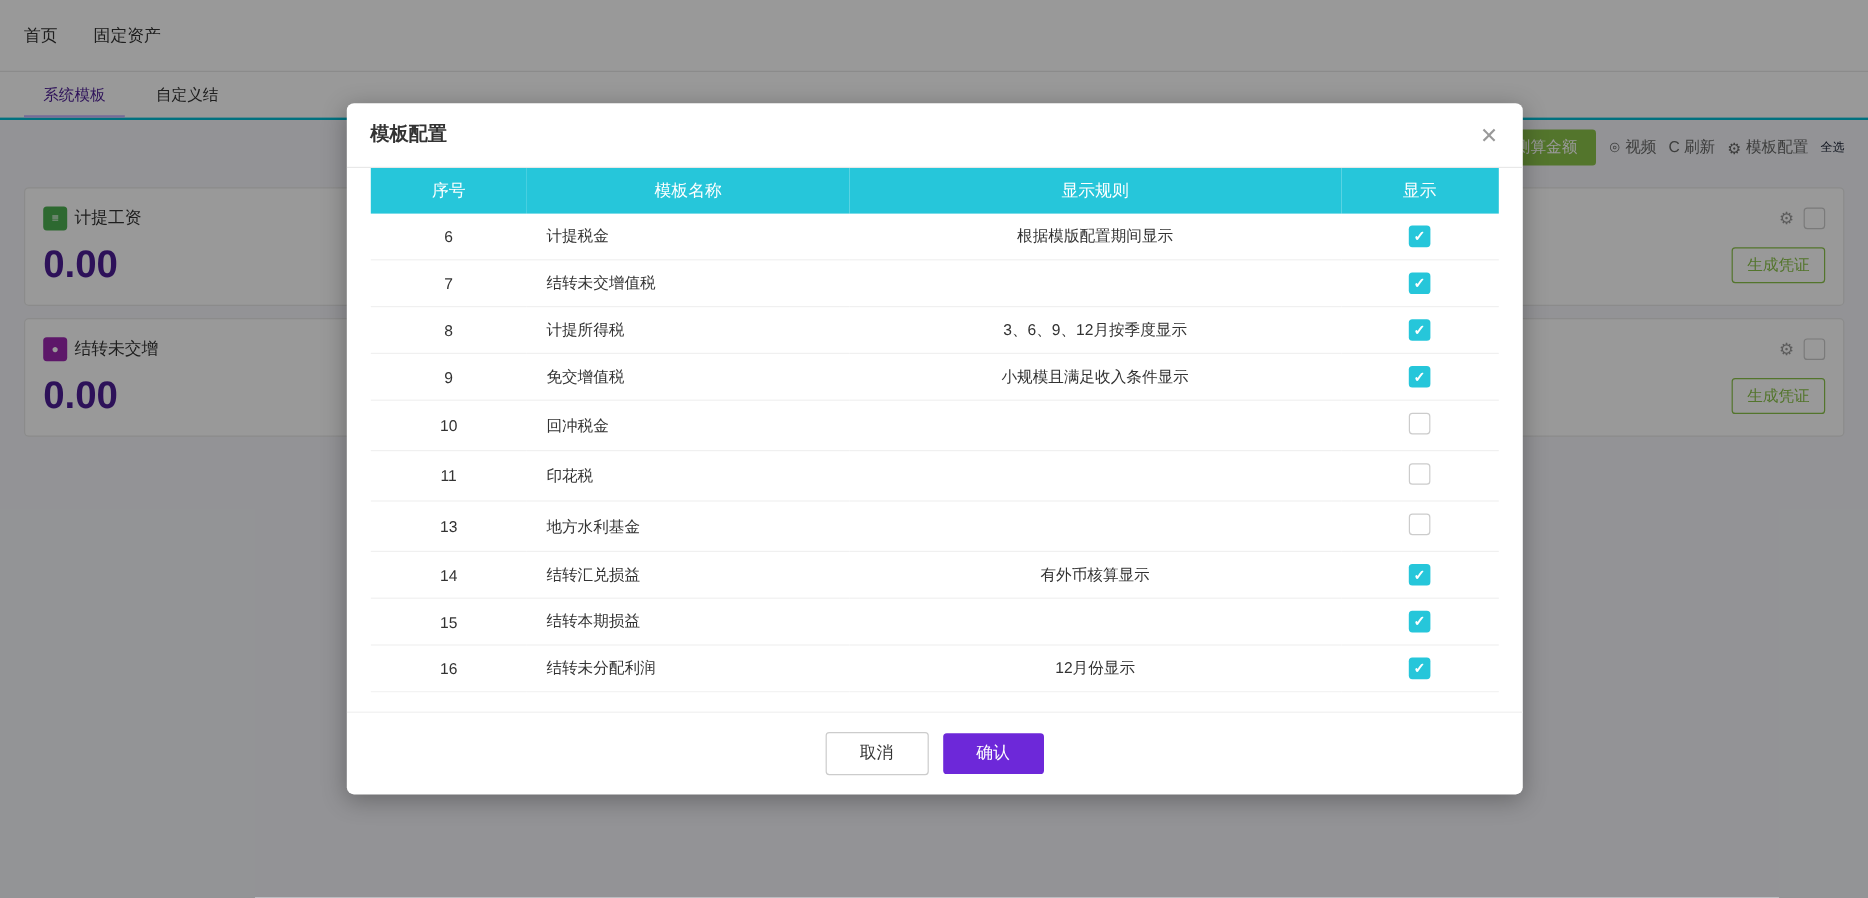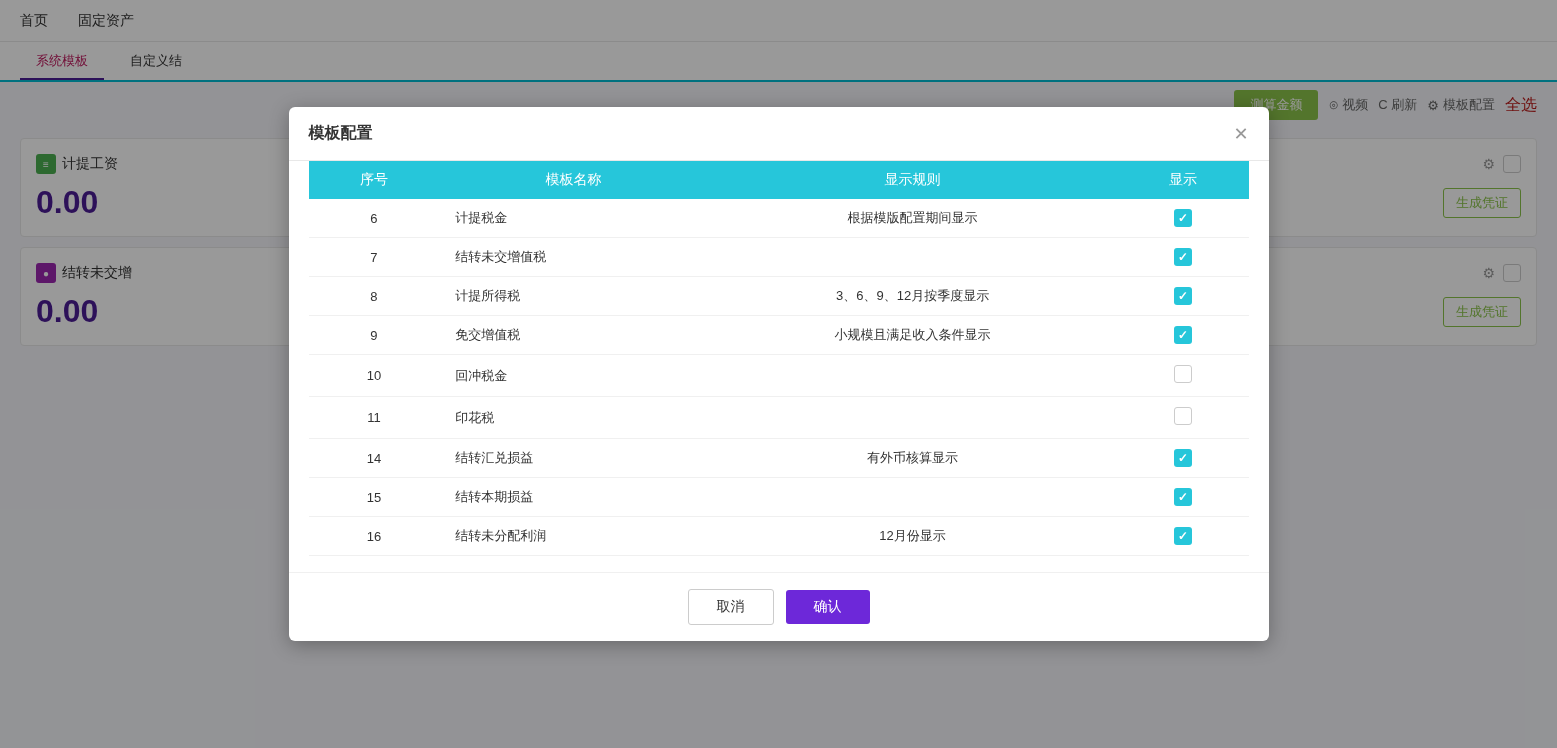--- a/index.html
+++ b/index.html
@@ -17,21 +17,21 @@
     .bg-page {
       width: 100%;
       height: 100%;
       background: #f5f6fa;
       position: absolute;
       top: 0; left: 0;
     }
 
     .top-nav {
       background: #fff;
-      height: 42px;
+      height: 60px;
       display: flex;
       align-items: center;
       padding: 0 20px;
       gap: 30px;
       border-bottom: 1px solid #e8e8e8;
     }
 
     .top-nav-item {
       color: #333;
       font-size: 14px;
@@ -49,22 +49,22 @@
     }
 
     .tab-item {
       padding: 8px 16px;
       cursor: pointer;
       color: #333;
       font-size: 13px;
     }
 
     .tab-item.active {
-      color: #be185d;
-      border-bottom: 2px solid #4c1d95;
+      color: #4c1d95;
+      border-bottom: 2px solid #c4b5fd;
       margin-bottom: -2px;
     }
 
     .toolbar {
       display: flex;
       align-items: center;
       justify-content: flex-end;
       padding: 8px 20px;
       gap: 10px;
       background: #f5f6fa;
@@ -332,25 +332,25 @@
       background: none;
       border: none;
       cursor: pointer;
       font-size: 13px;
     }
 
     .btn-select-all {
       display: flex;
       align-items: center;
       gap: 4px;
-      color: #b91c1c;
+      color: #0f172a;
       background: none;
       border: none;
       cursor: pointer;
-      font-size: 16px;
+      font-size: 10px;
     }
 
     .settings-icon {
       color: #999;
       font-size: 14px;
     }
   </style>
 </head>
 <body>
 
@@ -478,20 +478,28 @@
               </tr>
               <tr>
                 <td>11</td>
                 <td>印花税</td>
                 <td style="text-align: center;"></td>
                 <td style="text-align: center;"><div class="checkbox-wrapper">
                     <div class="checkbox-unchecked"></div>
                   </div></td>
               </tr>
               <tr>
+                <td>13</td>
+                <td>地方水利基金</td>
+                <td style="text-align: center;"></td>
+                <td style="text-align: center;"><div class="checkbox-wrapper">
+                    <div class="checkbox-unchecked"></div>
+                  </div></td>
+              </tr>
+              <tr>
                 <td>14</td>
                 <td>结转汇兑损益</td>
                 <td style="text-align: center;">有外币核算显示</td>
                 <td style="text-align: center;"><div class="checkbox-wrapper">
                     <div class="checkbox-checked"></div>
                   </div></td>
               </tr>
               <tr>
                 <td>15</td>
                 <td>结转本期损益</td>

